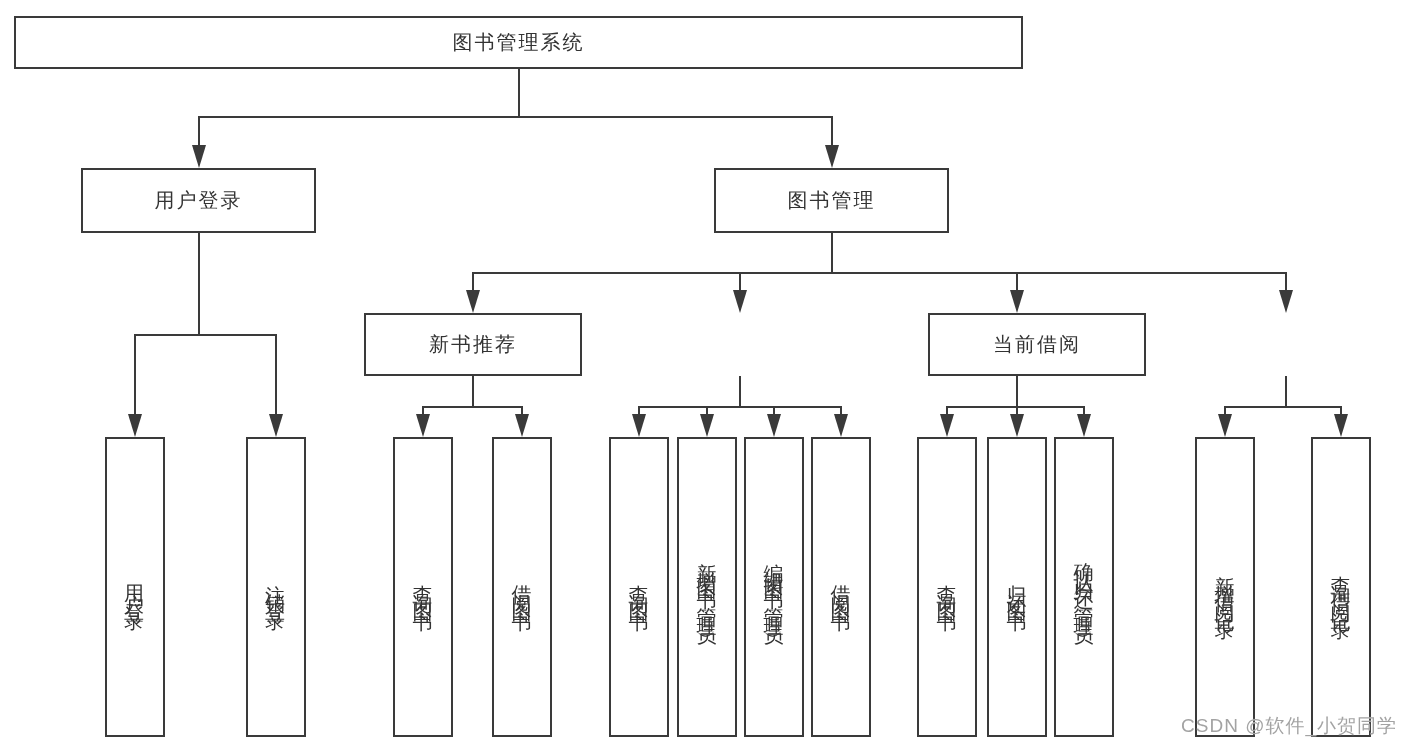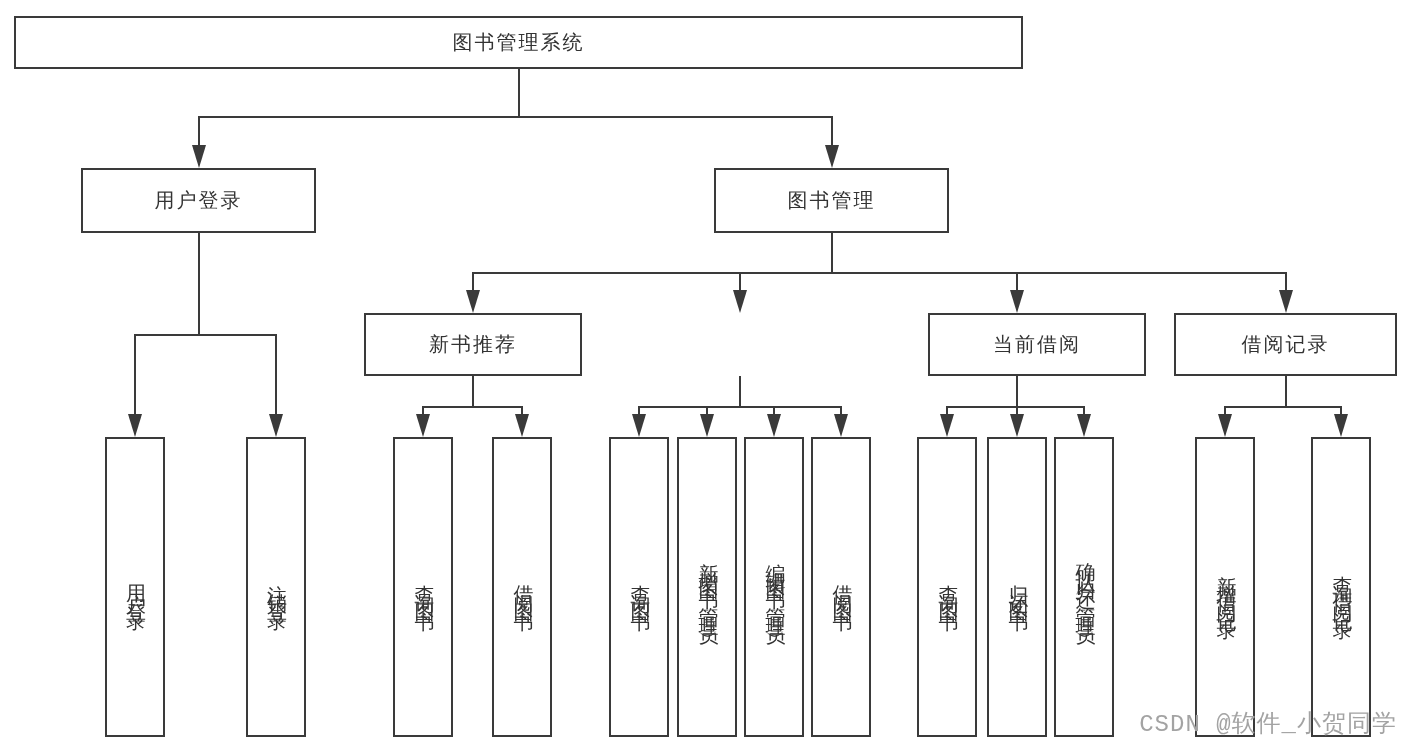--- a/index.html
+++ b/index.html
@@ -7,21 +7,21 @@
     --text-color:#333333;
     --bg-color:#ffffff;
     --wm-color:#a3a3a3;
   }
   html,body{margin:0;padding:0;background:var(--bg-color);}
   #canvas{
     position:relative;
     width:1405px;
     height:747px;
     background:var(--bg-color);
-    font-family:Liberation Mono, monospace;
+    font-family:Liberation Sans, sans-serif;
     overflow:hidden;
   }
   .box{
     position:absolute;
     box-sizing:border-box;
     border:2px solid var(--line-color);
     background:#ffffff;
     display:flex;
     align-items:center;
     justify-content:center;
@@ -48,21 +48,21 @@
     position:absolute;
     width:0;height:0;
     border-left:7px solid transparent;
     border-right:7px solid transparent;
     border-top:23px solid var(--line-color);
   }
   .watermark{
     position:absolute;
     right:8px;
     bottom:8px;
-    font-size:24px;
+    font-size:19px;
     color:var(--wm-color);
     letter-spacing:1px;
     white-space:nowrap;
     text-shadow:0 0 1px rgba(255,255,255,.7);
   }
 </style>
 </head>
 <body>
 
 <div id="canvas">
@@ -74,23 +74,20 @@
       <span class="label">用户登录</span>
     </div>
     <div class="box box-h" style="left: 714px; top: 168px; width: 235px; height: 65px;">
       <span class="label">图书管理</span>
     </div>
     <div class="box box-h" style="left: 364px; top: 313px; width: 218px; height: 63px;">
       <span class="label">新书推荐</span>
     </div>
     <div class="box box-h" style="left: 908px; top: 313px; width: 218px; height: 63px; margin-left: 20px;">
       <span class="label">当前借阅</span>
-    </div>
-    <div class="box box-h" style="left: 1174px; top: 313px; width: 223px; height: 63px;">
-      <span class="label">借阅记录</span>
     </div>
     <div class="box box-v" style="left: 104.5px; top: 437px; width: 60px; height: 300px;">
       <span class="label">用户登录</span>
     </div>
     <div class="box box-v" style="left: 245.5px; top: 437px; width: 60px; height: 300px;">
       <span class="label">注销登录</span>
     </div>
     <div class="box box-v" style="left: 393px; top: 437px; width: 60px; height: 300px;">
       <span class="label">查询图书</span>
     </div>

